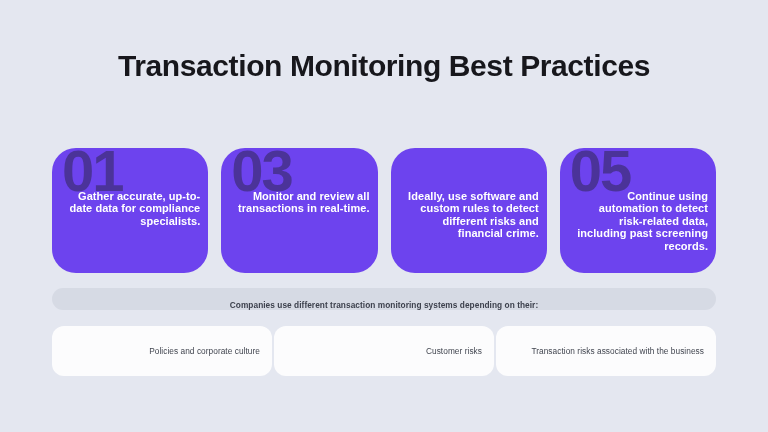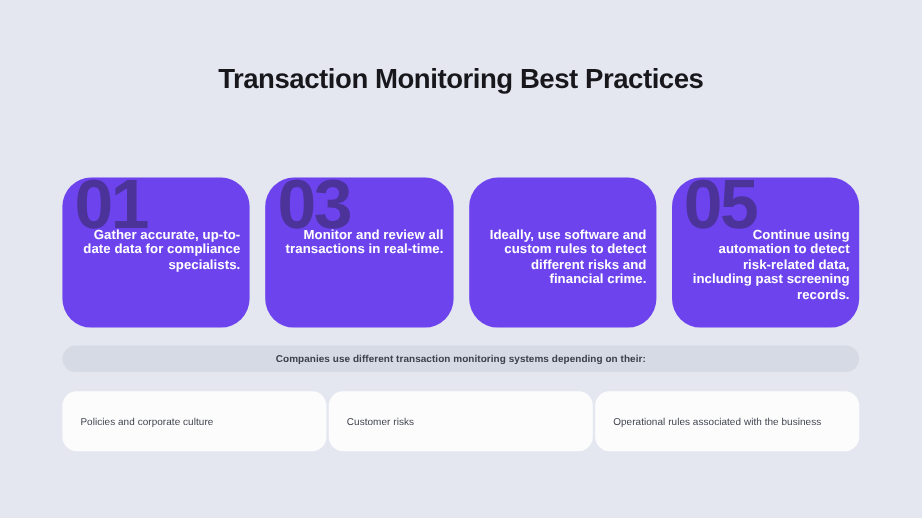--- a/index.html
+++ b/index.html
@@ -22,21 +22,21 @@
     height: 432px;
   }
 
   
   .title {
     position: absolute;
     left: 104px;
     top: 48px;
     width: 560px;
     text-align: center;
-    font-size: 23px;
+    font-size: 30px;
     line-height: 35px;
     font-weight: 800;
     letter-spacing: -0.4px;
     color: #17171c;
   }
 
   
   .steps {
     position: absolute;
     left: 52px;
@@ -80,40 +80,41 @@
   
   .banner {
     position: absolute;
     left: 52px;
     top: 288px;
     width: 664px;
     height: 22px;
     background: #d6dae4;
     border-radius: 11px;
     display: flex;
-    align-items: center;
+    align-items: flex-end;
     justify-content: center;
   }
   .banner-text {
     font-size: 8.3px;
     line-height: 10px;
     font-weight: 700;
     color: #3d414d;
     letter-spacing: 0.05px;
   }
 
   
   .factors {
     position: absolute;
     left: 52px;
     top: 326px;
     width: 664px;
     height: 50px;
     display: flex;
     gap: 2px;
+    text-align: right;
   }
   .factor-card {
     flex: 1 1 0;
     background: #fcfcfd;
     border-radius: 12px;
     position: relative;
   }
   .factor-text {
     position: absolute;
     left: 15px;
@@ -165,19 +166,19 @@
 
     <div class="factor-card">
       <div class="factor-text">Policies and corporate culture</div>
     </div>
 
     <div class="factor-card">
       <div class="factor-text">Customer risks</div>
     </div>
 
     <div class="factor-card">
-      <div class="factor-text">Operational rules associated with the business</div>
+      <div class="factor-text">Transaction risks associated with the business</div>
     </div>
 
 
   </div>
 
 </div>
 
 </body></html>

